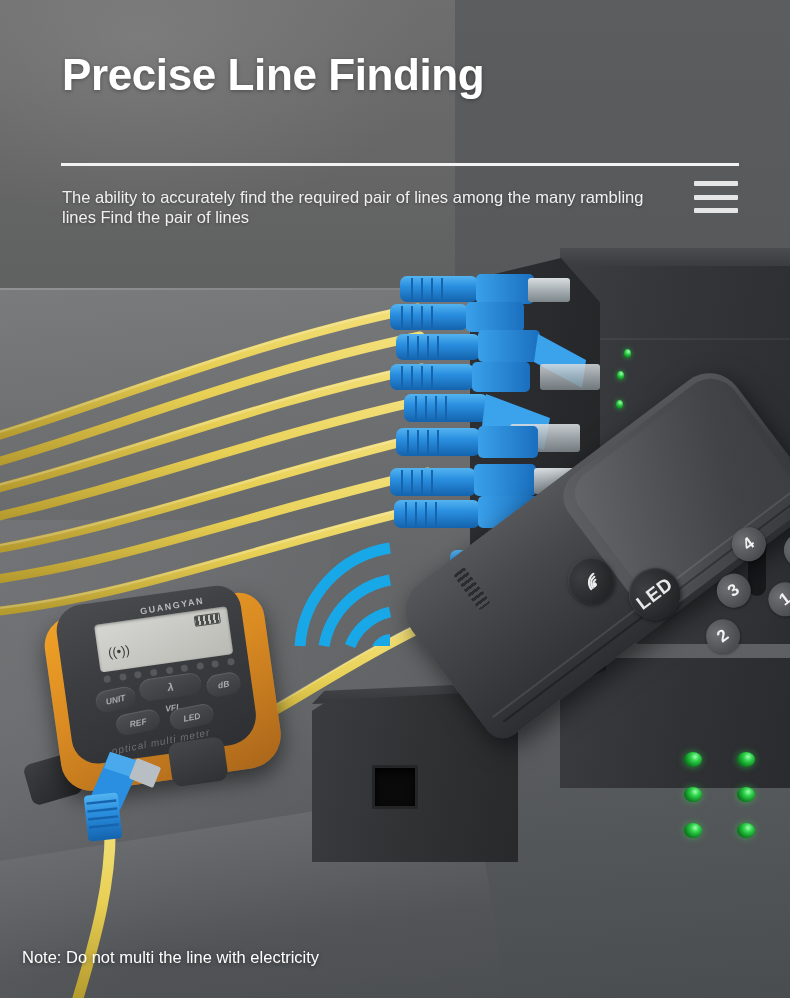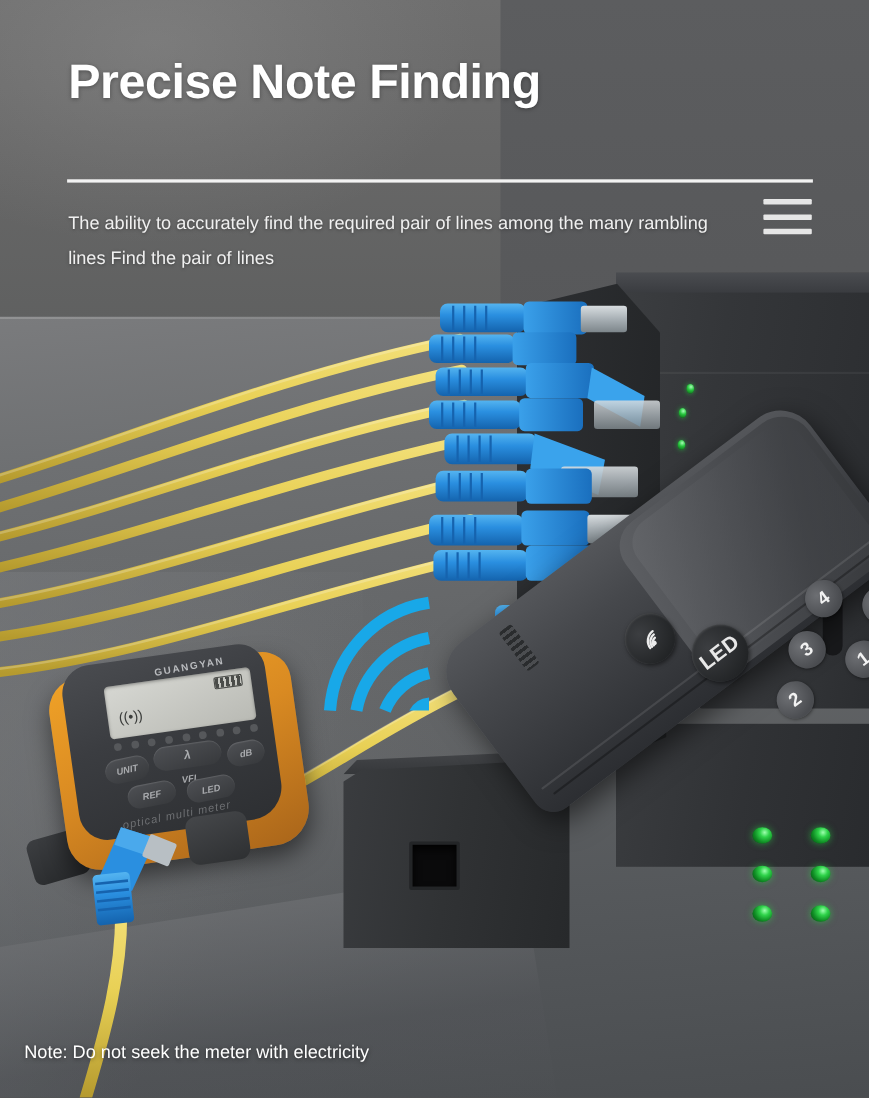--- a/index.html
+++ b/index.html
@@ -53,21 +53,21 @@
     text-shadow:0 1px 4px rgba(0,0,0,.35);
     white-space:nowrap;
   }
   .title .l2 { display:block; }
   .divider {
     position:absolute; left:61px; top:163px; width:678px; height:3px;
     background:#f2f2f2;
   }
   .subtitle {
     position:absolute; left:62px; top:187px; width:600px;
-    color:#f0f0f0; font-size:16.5px; line-height:32px;
+    color:#f0f0f0; font-size:16.5px; line-height:20px;
     text-shadow:0 1px 3px rgba(0,0,0,.35);
   }
   .hamburger {
     position:absolute; left:694px; top:181px;
     width:44px; height:32px;
     display:flex; flex-direction:column; justify-content:space-between;
   }
   .hamburger i { display:block; height:5px; background:#e6e6e6; border-radius:1px; }
 
   
@@ -560,26 +560,26 @@
       <path d="M30,112 A82,82 0 0 1 96,46"></path>
     </g>
     <g fill="none" stroke="#18a8e8" stroke-width="11" stroke-linecap="butt">
       <path d="M56,112 A56,56 0 0 1 96,78"></path>
     </g>
     <path d="M96,100 A22,22 0 0 0 78,112 L96,112 Z" fill="#18a8e8"></path>
   </svg>
 
   <div class="header">
     <div class="title">
-      <span>Precise Note Finding</span>
+      <span>Precise Line Finding</span>
     </div>
     <div class="divider"></div>
     <div class="subtitle">The ability to accurately find the required pair of lines among the many rambling lines Find the pair of lines</div>
     <div class="hamburger">
       <i></i>
         <i></i>
         <i></i>
     </div>
   </div>
 
-  <div class="note">Note: Do not seek the meter with electricity</div>
+  <div class="note">Note: Do not multi the line with electricity</div>
 
 </div>
 
 </body></html>

